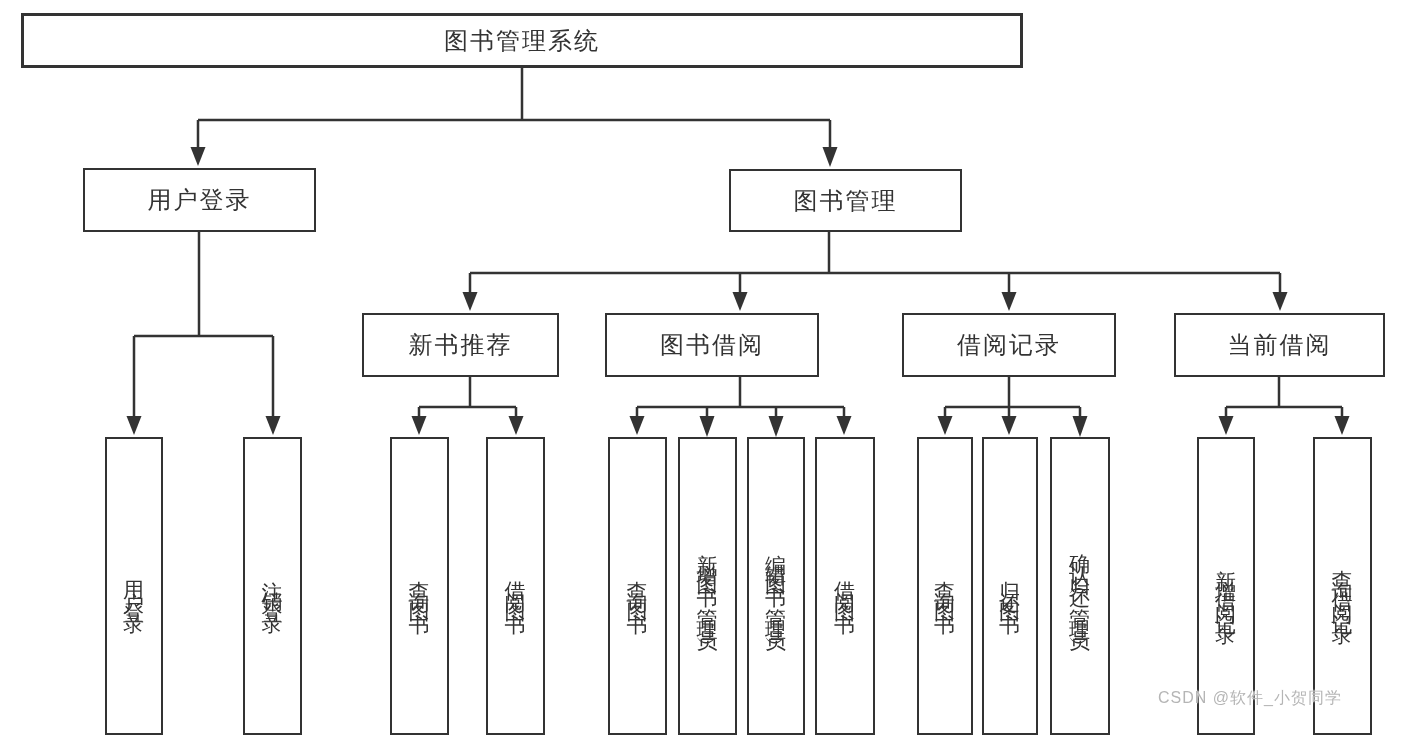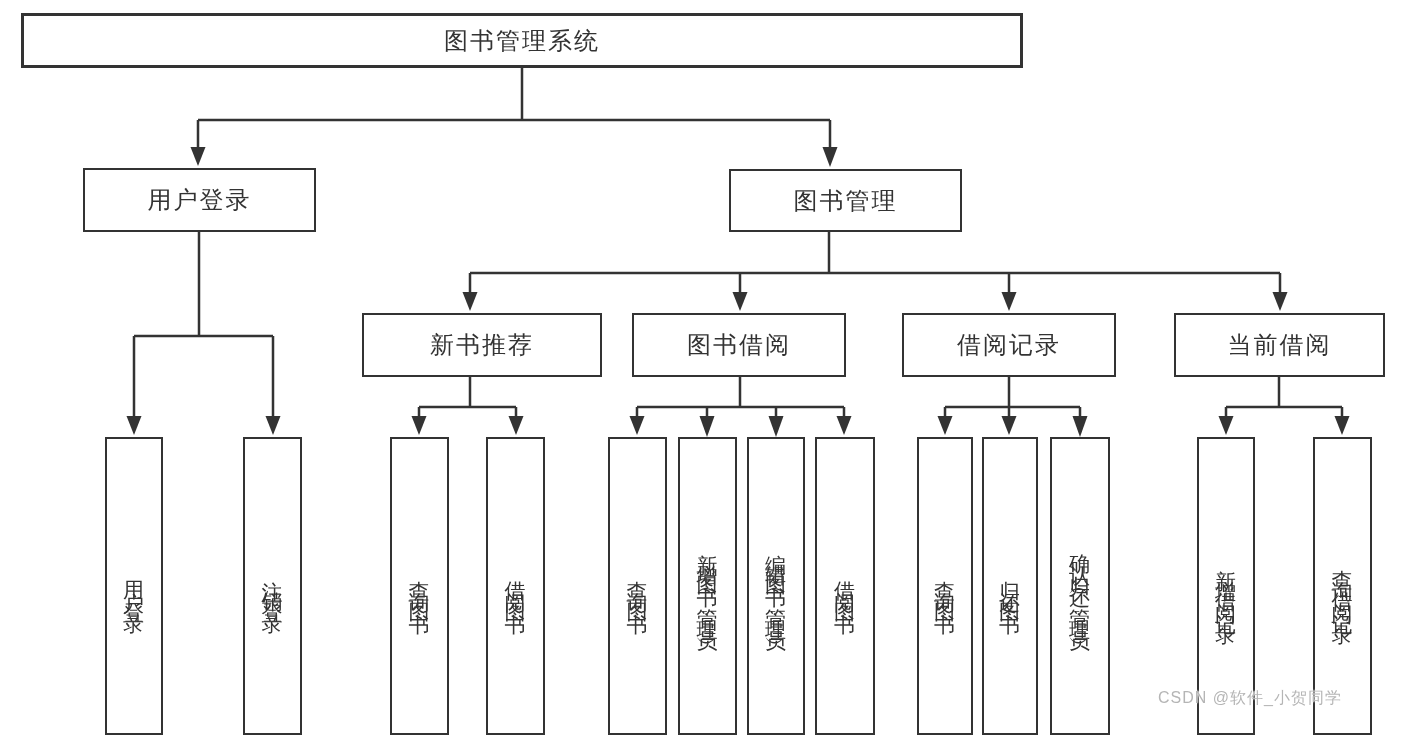--- a/index.html
+++ b/index.html
@@ -63,22 +63,22 @@
     color: #b5b5b5;
     letter-spacing: 1px;
     z-index: 3;
     text-shadow: 0 0 2px #ffffff, 0 0 2px #ffffff;
     white-space: nowrap;
   }
   
   #n-root   { left: 21px;   top: 13px;  width: 1002px; height: 55px; }
   #n-login  { left: 83px;   top: 168px; width: 233px;  height: 64px; }
   #n-mgmt   { left: 713px;  top: 169px; width: 233px;  height: 63px; margin-left: 16px; }
-  #n-rec    { left: 362px;  top: 313px; width: 240px;  height: 64px; }
-  #n-borrow { left: 632px;  top: 313px; width: 214px;  height: 64px; }
+  #n-rec    { left: 362px;  top: 313px; width: 197px;  height: 64px; }
+  #n-borrow { left: 605px;  top: 313px; width: 214px;  height: 64px; }
   #n-cur    { left: 902px;  top: 313px; width: 214px;  height: 64px; }
   #n-recs   { left: 1174px; top: 313px; width: 211px;  height: 64px; }
   #l-ul1 { left: 105px;  width: 58px; }
   #l-ul2 { left: 243px;  width: 59px; }
   #l-nb1 { left: 390px;  width: 59px; }
   #l-nb2 { left: 486px;  width: 59px; }
   #l-bb1 { left: 608px;  width: 59px; }
   #l-bb2 { left: 678px;  width: 59px; }
   #l-bb3 { left: 747px;  width: 58px; }
   #l-bb4 { left: 815px;  width: 60px; }

